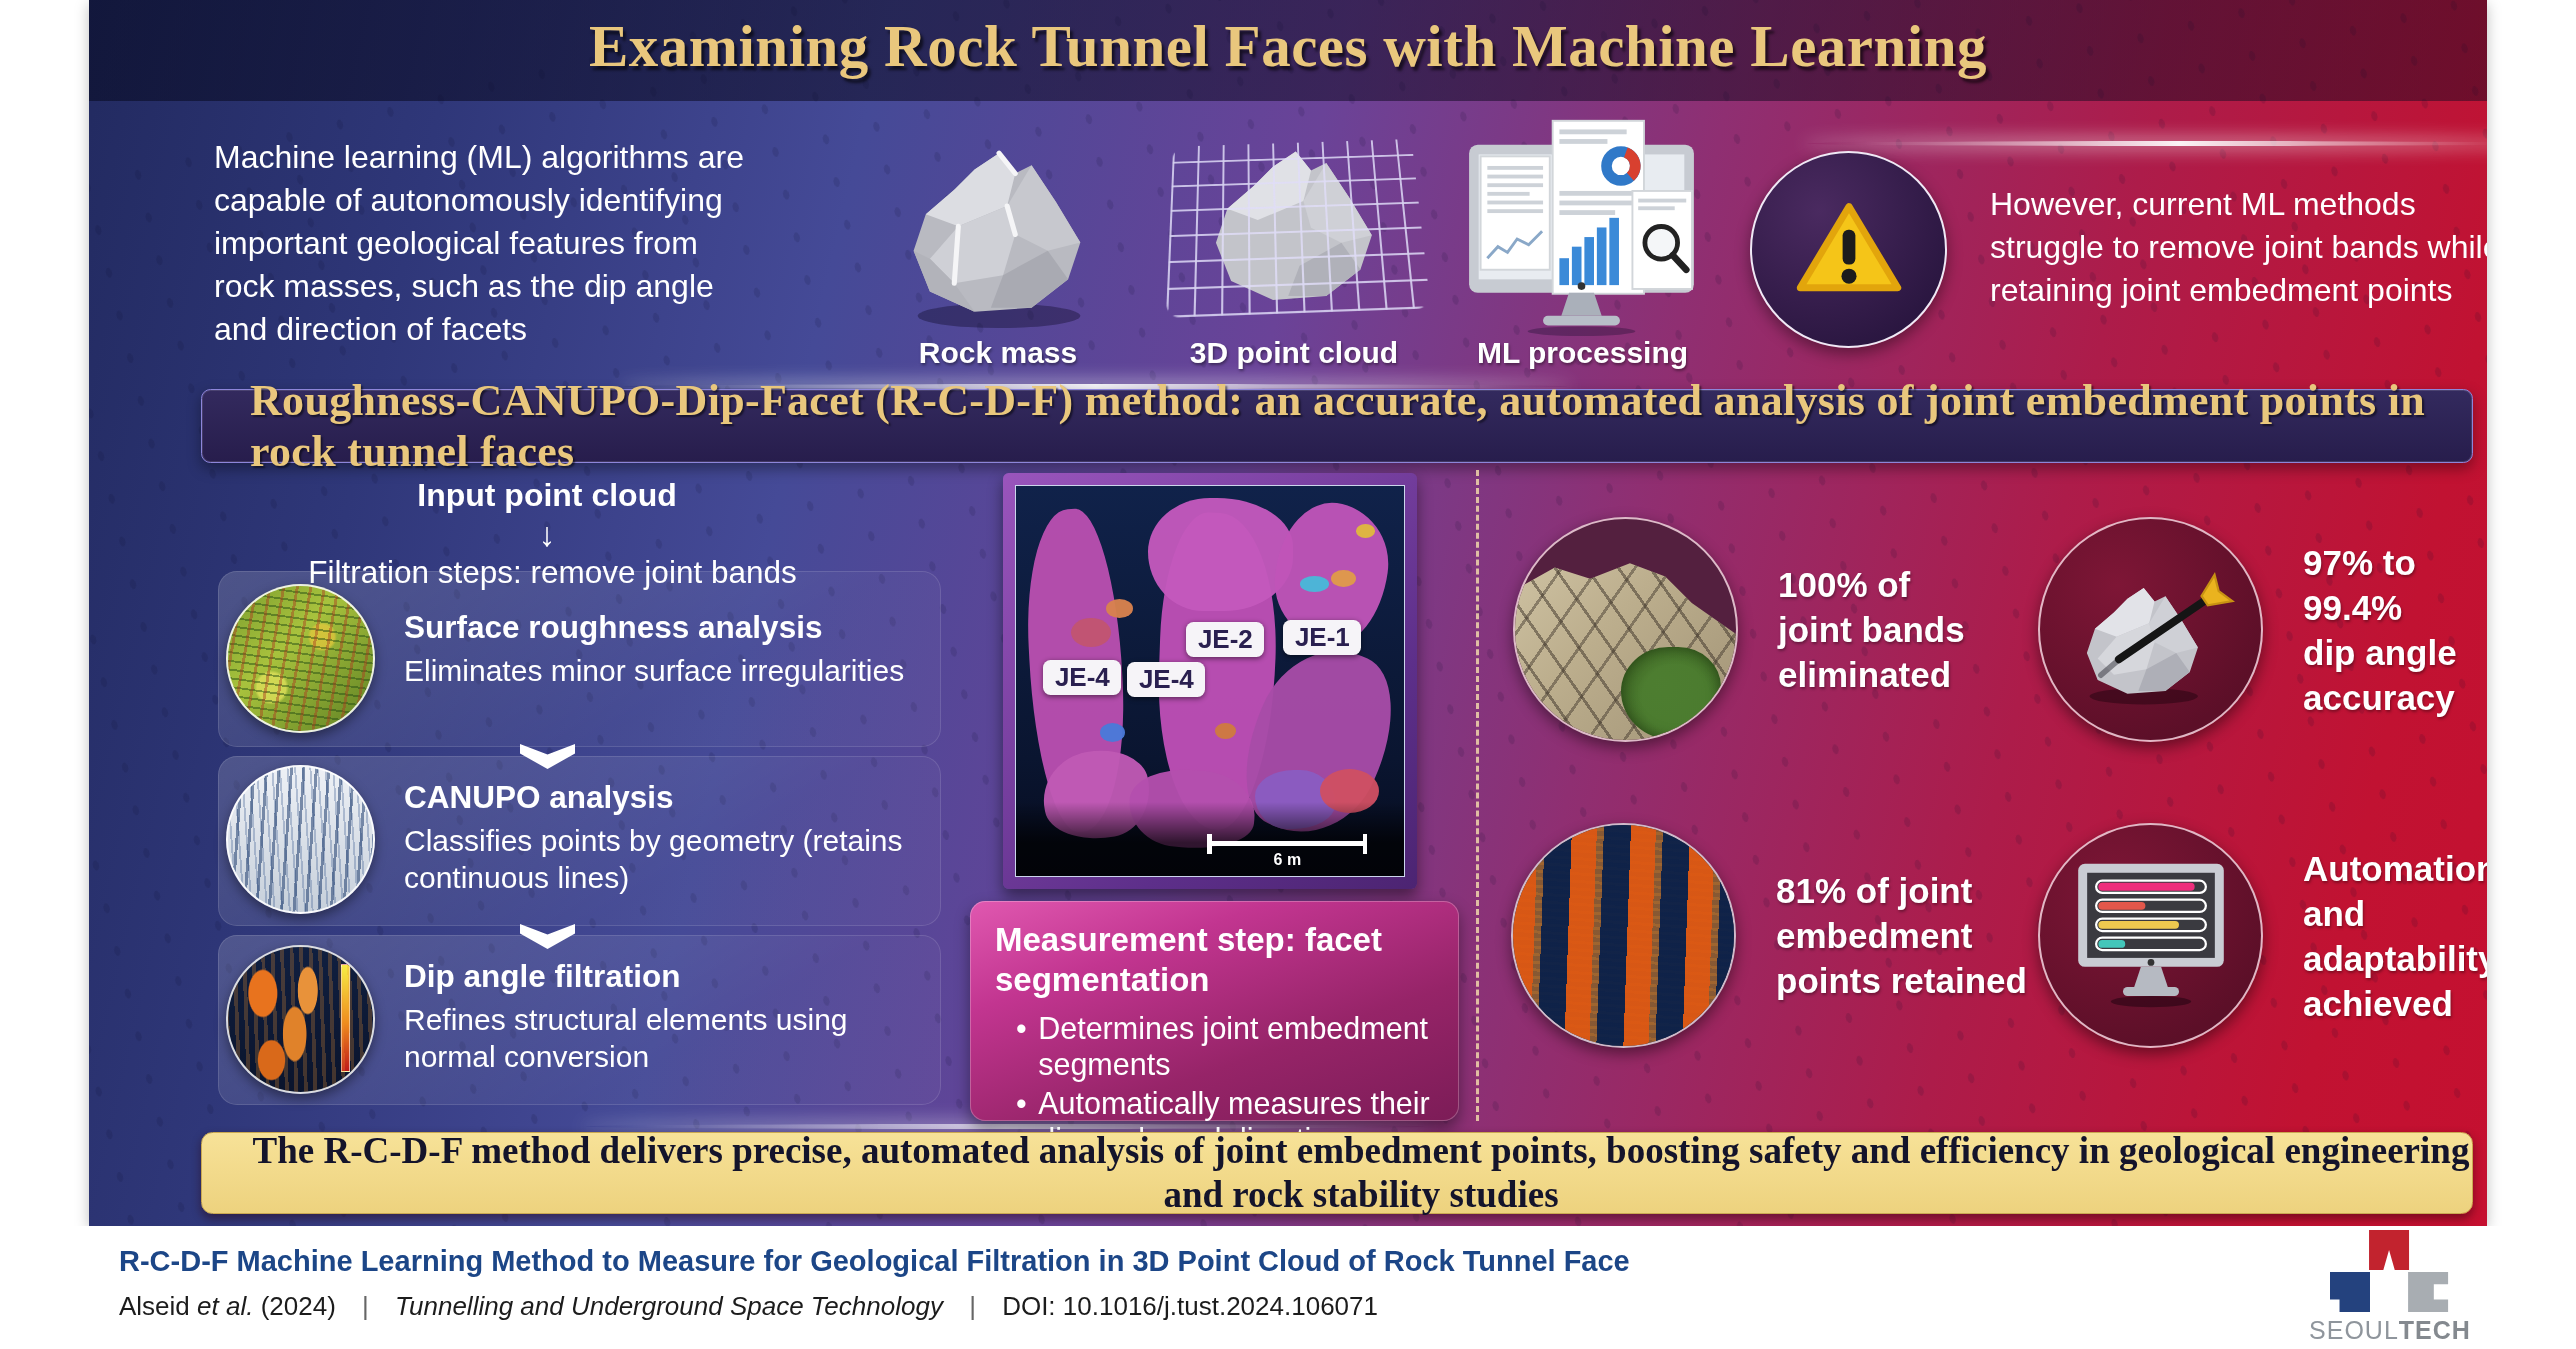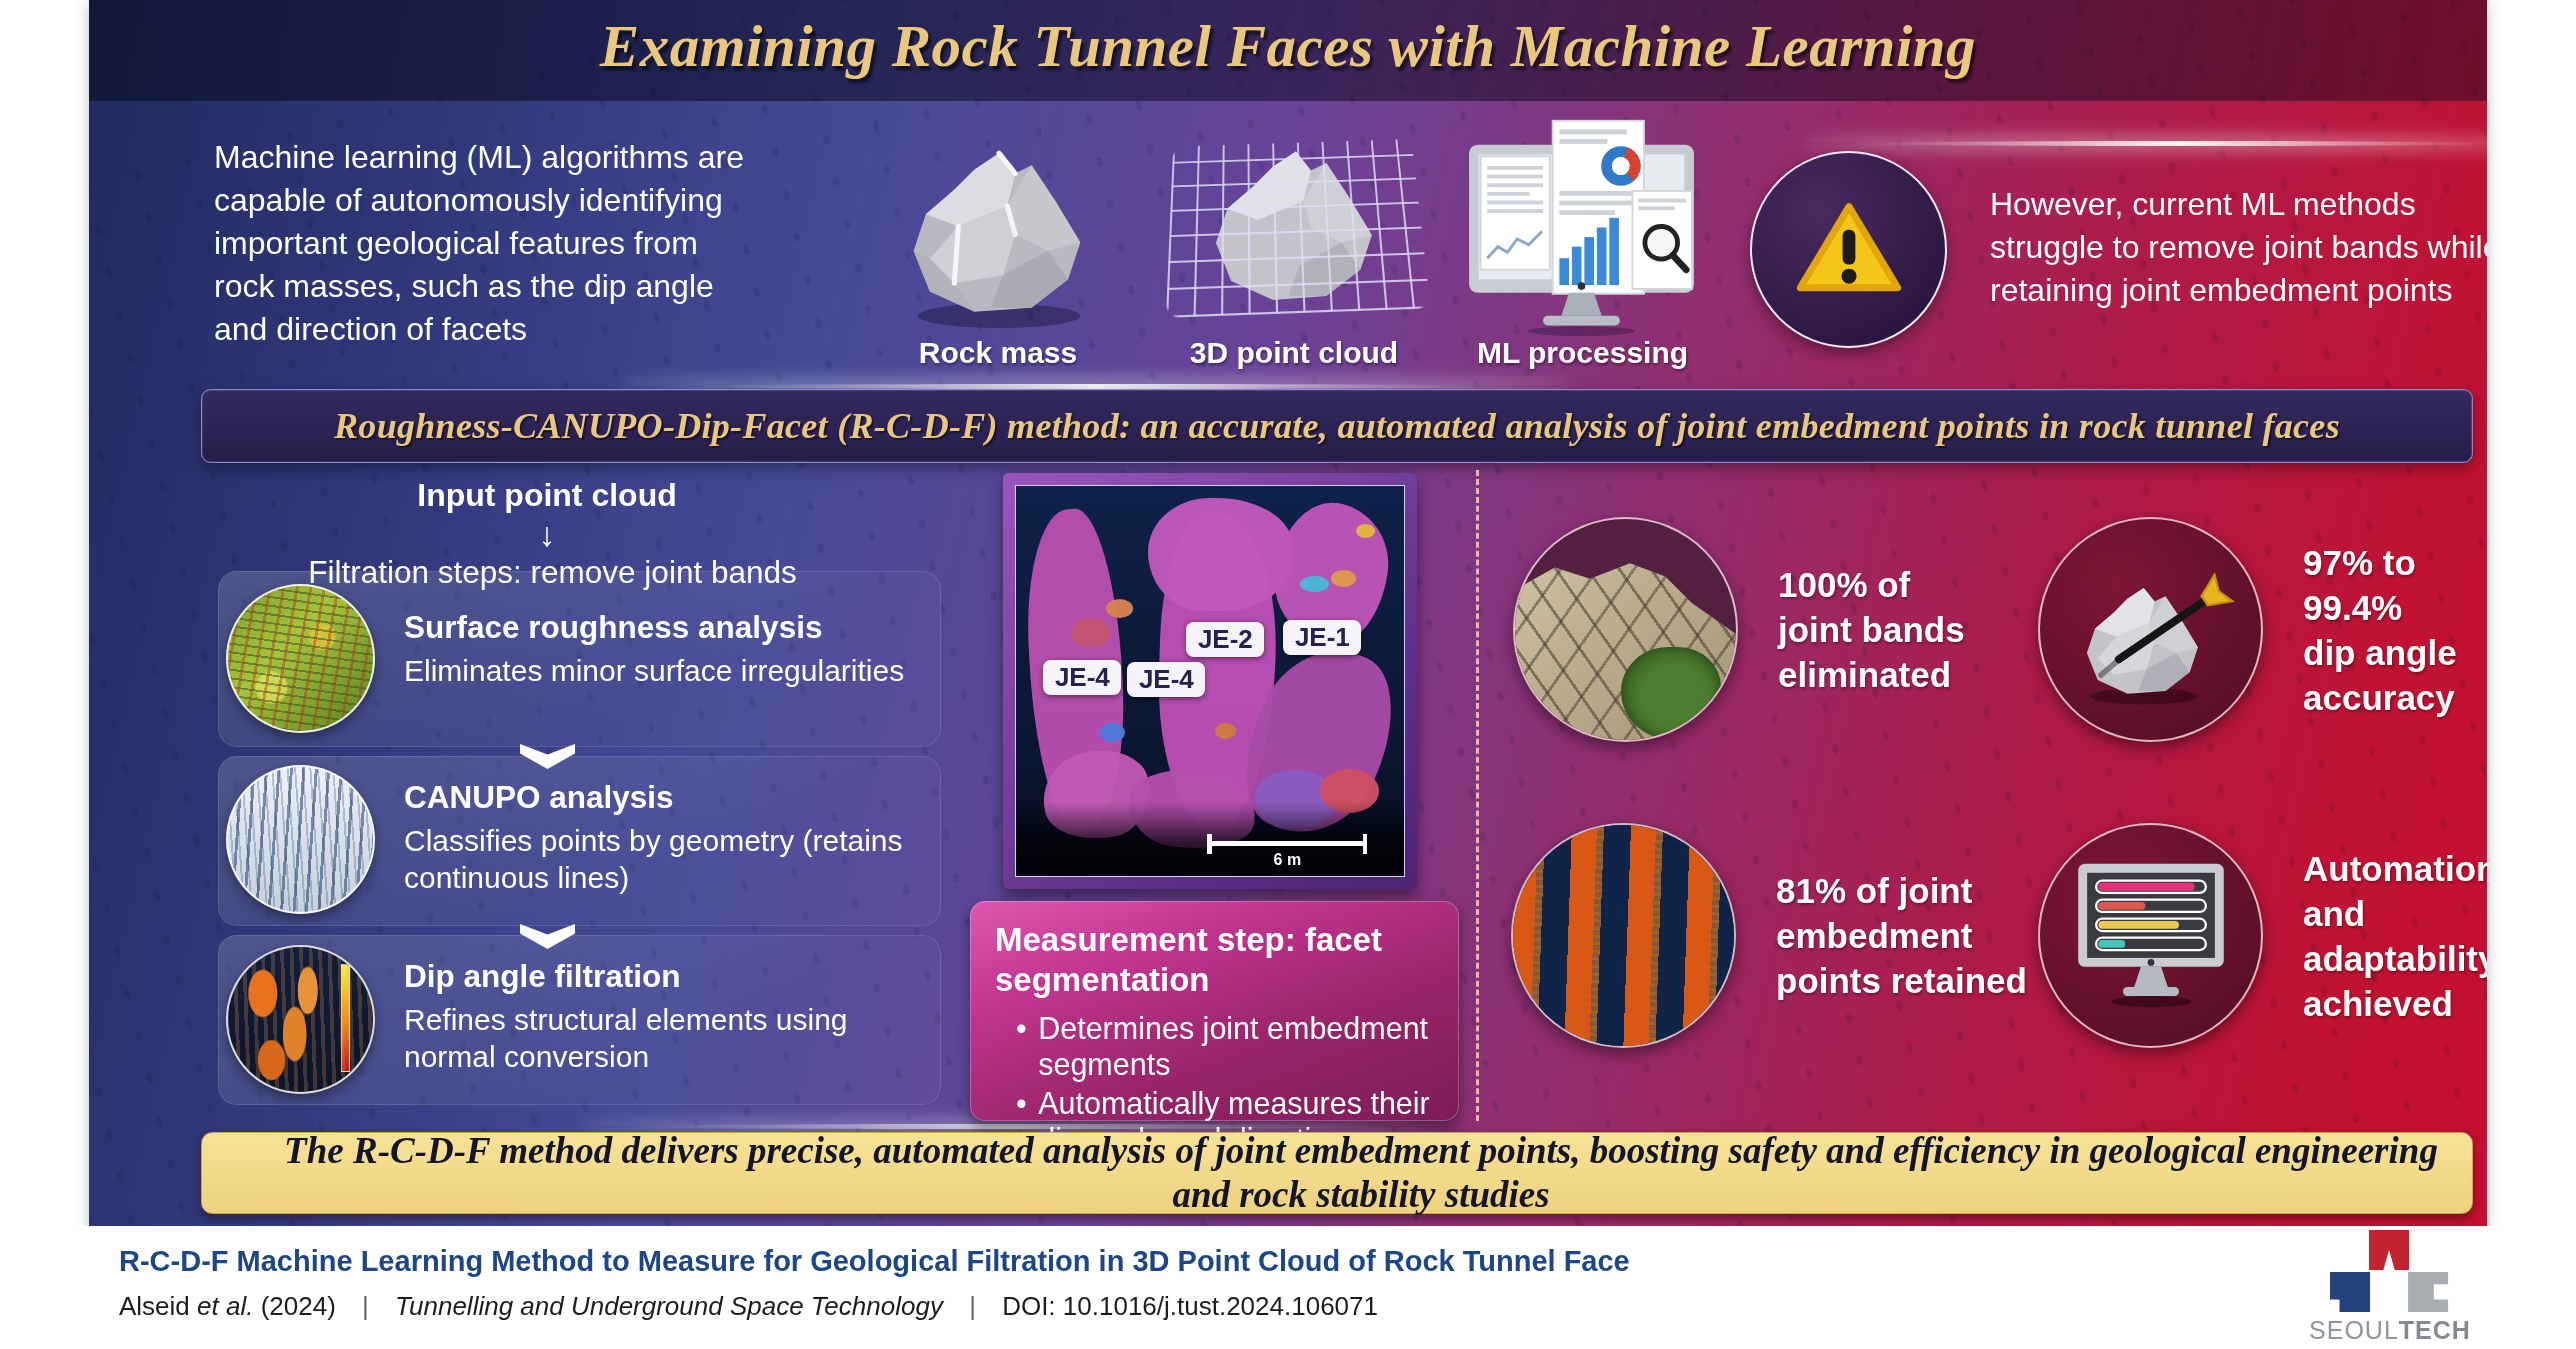--- a/index.html
+++ b/index.html
@@ -1,18 +1,18 @@
 <!DOCTYPE html>
 <html><head>
 <meta charset="utf-8">
 <style>
   * { margin:0; padding:0; box-sizing:border-box; }
   body { width:2576px; height:1350px; background:#ffffff; position:relative;
          font-family:"Liberation Sans","DejaVu Sans",sans-serif; overflow:hidden; }
-  .serif { font-family:"Liberation Serif","DejaVu Serif",serif;font-style:italic; }
+  .serif { font-family:"Liberation Serif","DejaVu Serif",serif; }
   .preline { white-space:pre-line; }
 
   
   .infographic { position:absolute; left:89px; top:0; width:2398px; height:1226px; overflow:hidden;
     background:linear-gradient(103deg,#222a60 0%,#2f3779 14%,#454a97 30%,#6a4398 47%,#8f2f72 62%,#ad1c4a 78%,#c11232 92%,#c51030 100%);
     box-shadow:0 3.8px 13.4px rgba(0,0,0,.25); }
   .title-band { position:absolute; left:0; top:0; width:100%; height:101px;
     background:linear-gradient(90deg,rgba(7,10,34,.58),rgba(24,8,32,.48)); }
   .dot-pattern { position:absolute; left:-8%; top:-10%; width:120%; height:125%;
     background-image:radial-gradient(ellipse 4.8px 8.6px at 50% 50%, rgba(8,8,40,.13) 58%, transparent 62%);
@@ -50,22 +50,22 @@
     border:2.9px solid #efe9f5; box-shadow:0 5.7px 15.3px rgba(0,0,0,.4);
     display:flex; align-items:center; justify-content:center; }
   .intro-right { position:absolute; left:1901px; top:183px; width:592px;
     color:#ffffff; font-size:32px; line-height:43px; font-weight:500; }
 
   
   .method-banner { position:absolute; left:112px; top:389px; width:2272px; height:74px;
     background:linear-gradient(180deg,#332a5e,#271d4c); border:1.9px solid #8d85da; border-radius:9.5px;
     box-shadow:0 5.7px 13.4px rgba(0,0,0,.35), inset 0 0 0 1px rgba(255,255,255,.12);
     display:flex; align-items:center; justify-content:center; }
-  .method-banner span { font-size:36px; font-weight:700; color:#e9c77d; letter-spacing:0.3px;
-    text-shadow:1.9px 1.9px 1.9px rgba(0,0,0,.5); }
+  .method-banner span { font-size:44px; font-weight:700; color:#e9c77d; letter-spacing:0.3px;
+    text-shadow:1.9px 1.9px 1.9px rgba(0,0,0,.5);margin-left:48px; }
 
   
   .wf-input { position:absolute; left:210px; top:477px; width:496px; text-align:center;
     color:#fff; font-size:32px; font-weight:700; }
   .wf-arrow { position:absolute; left:210px; top:517px; width:496px; text-align:center;
     color:#fff; font-size:34px; font-weight:700; line-height:34px; }
   .wf-filtration { position:absolute; left:134px; top:554px; width:659px; text-align:center;
     color:#fff; font-size:31.5px; font-weight:500; }
   .step-card { position:absolute; left:129px; width:723px; border-radius:19px;
     background:linear-gradient(150deg,rgba(255,255,255,.16),rgba(255,255,255,.03) 65%);

